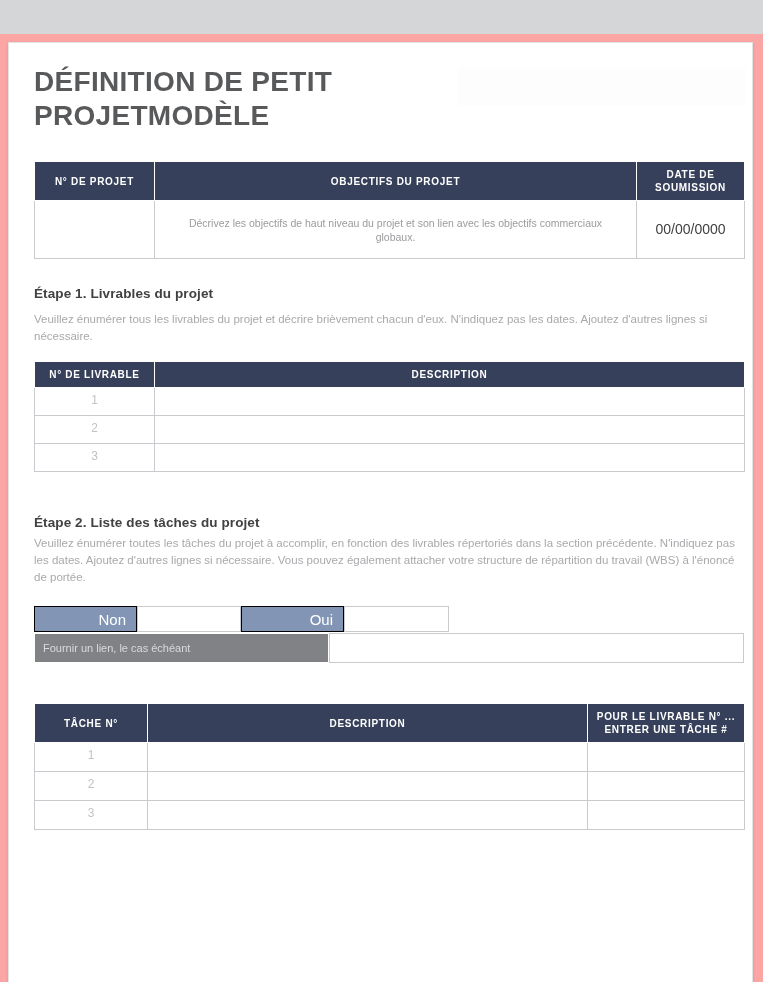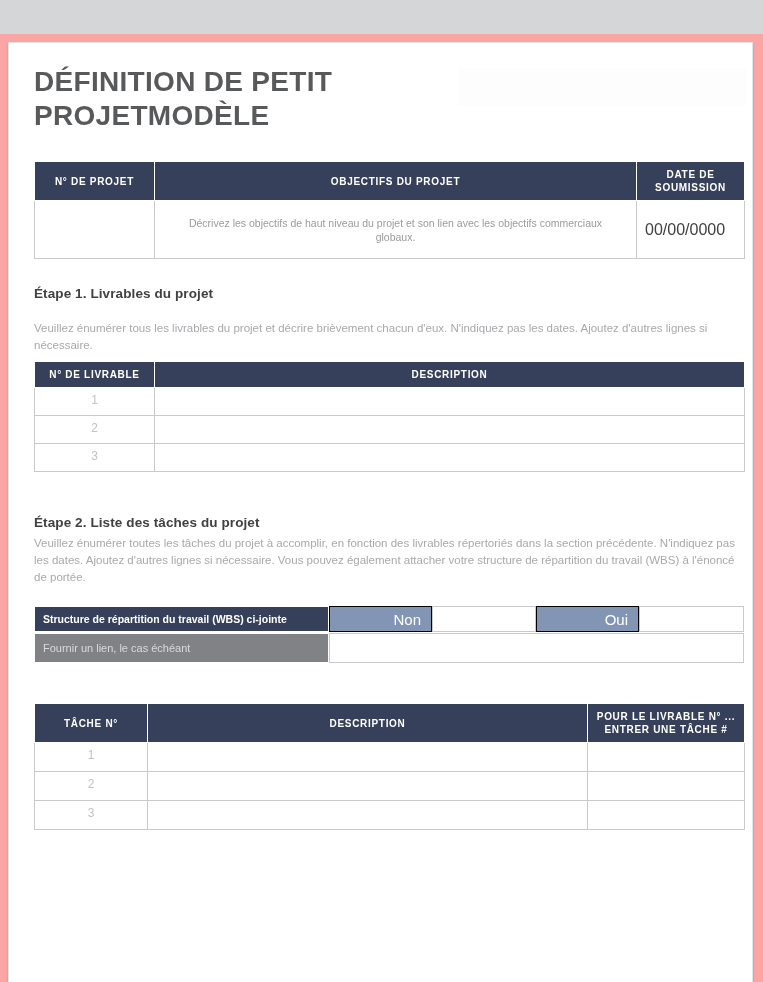--- a/index.html
+++ b/index.html
@@ -76,24 +76,24 @@
     color: #9a9b9e;
     line-height: 15px;
     text-align: center;
   }
   td.rownum {
     color: #c2c3c6;
     font-size: 12px;
     padding-top: 5px;
   }
   td.centered {
-    text-align: left;
+    text-align: center;
     vertical-align: middle;
     color: #414042;
-    font-size: 16px;
+    font-size: 14px;
   }
   td.objtext {
     vertical-align: middle;
     color: #9a9b9e;
     font-size: 10.5px;
     line-height: 14px;
     padding-left: 14px;
     padding-right: 14px;
   }
 
@@ -116,21 +116,21 @@
   }
   .step-desc {
     position: absolute;
     left: 25px;
     width: 712px;
     font-size: 11.5px;
     line-height: 17px;
     color: #a7a9ac;
   }
   #step1-title { top: 243px; }
-  #step1-desc  { top: 277px; }
+  #step1-desc  { top: 268px; }
   #step2-title { top: 472px; }
   #step2-desc  { top: 492px; }
 
   
   #wbs-block {
     position: absolute;
     left: 25px;
     top: 563px;
     width: 710px;
   }
@@ -247,21 +247,20 @@
           <td></td>
         </tr>
       </tbody>
     </table>
 
     <div class="step-title" id="step2-title">Étape 2. Liste des tâches du projet</div>
     <div class="step-desc" id="step2-desc">Veuillez énumérer toutes les tâches du projet à accomplir, en fonction des livrables répertoriés dans la section précédente. N'indiquez pas les dates. Ajoutez d'autres lignes si nécessaire. Vous pouvez également attacher votre structure de répartition du travail (WBS) à l'énoncé de portée.</div>
 
     <div id="wbs-block">
       <div class="wbs-row1">
-        <div class="wbs-label">Structure de répartition du travail (WBS) ci-jointe</div>
         <div class="wbs-opt">Non</div>
         <div class="wbs-input"></div>
         <div class="wbs-opt">Oui</div>
         <div class="wbs-input wide"></div>
       </div>
       <div class="wbs-row2">
         <div class="wbs-sub-label">Fournir un lien, le cas échéant</div>
         <div class="wbs-sub-input"></div>
       </div>
     </div>

